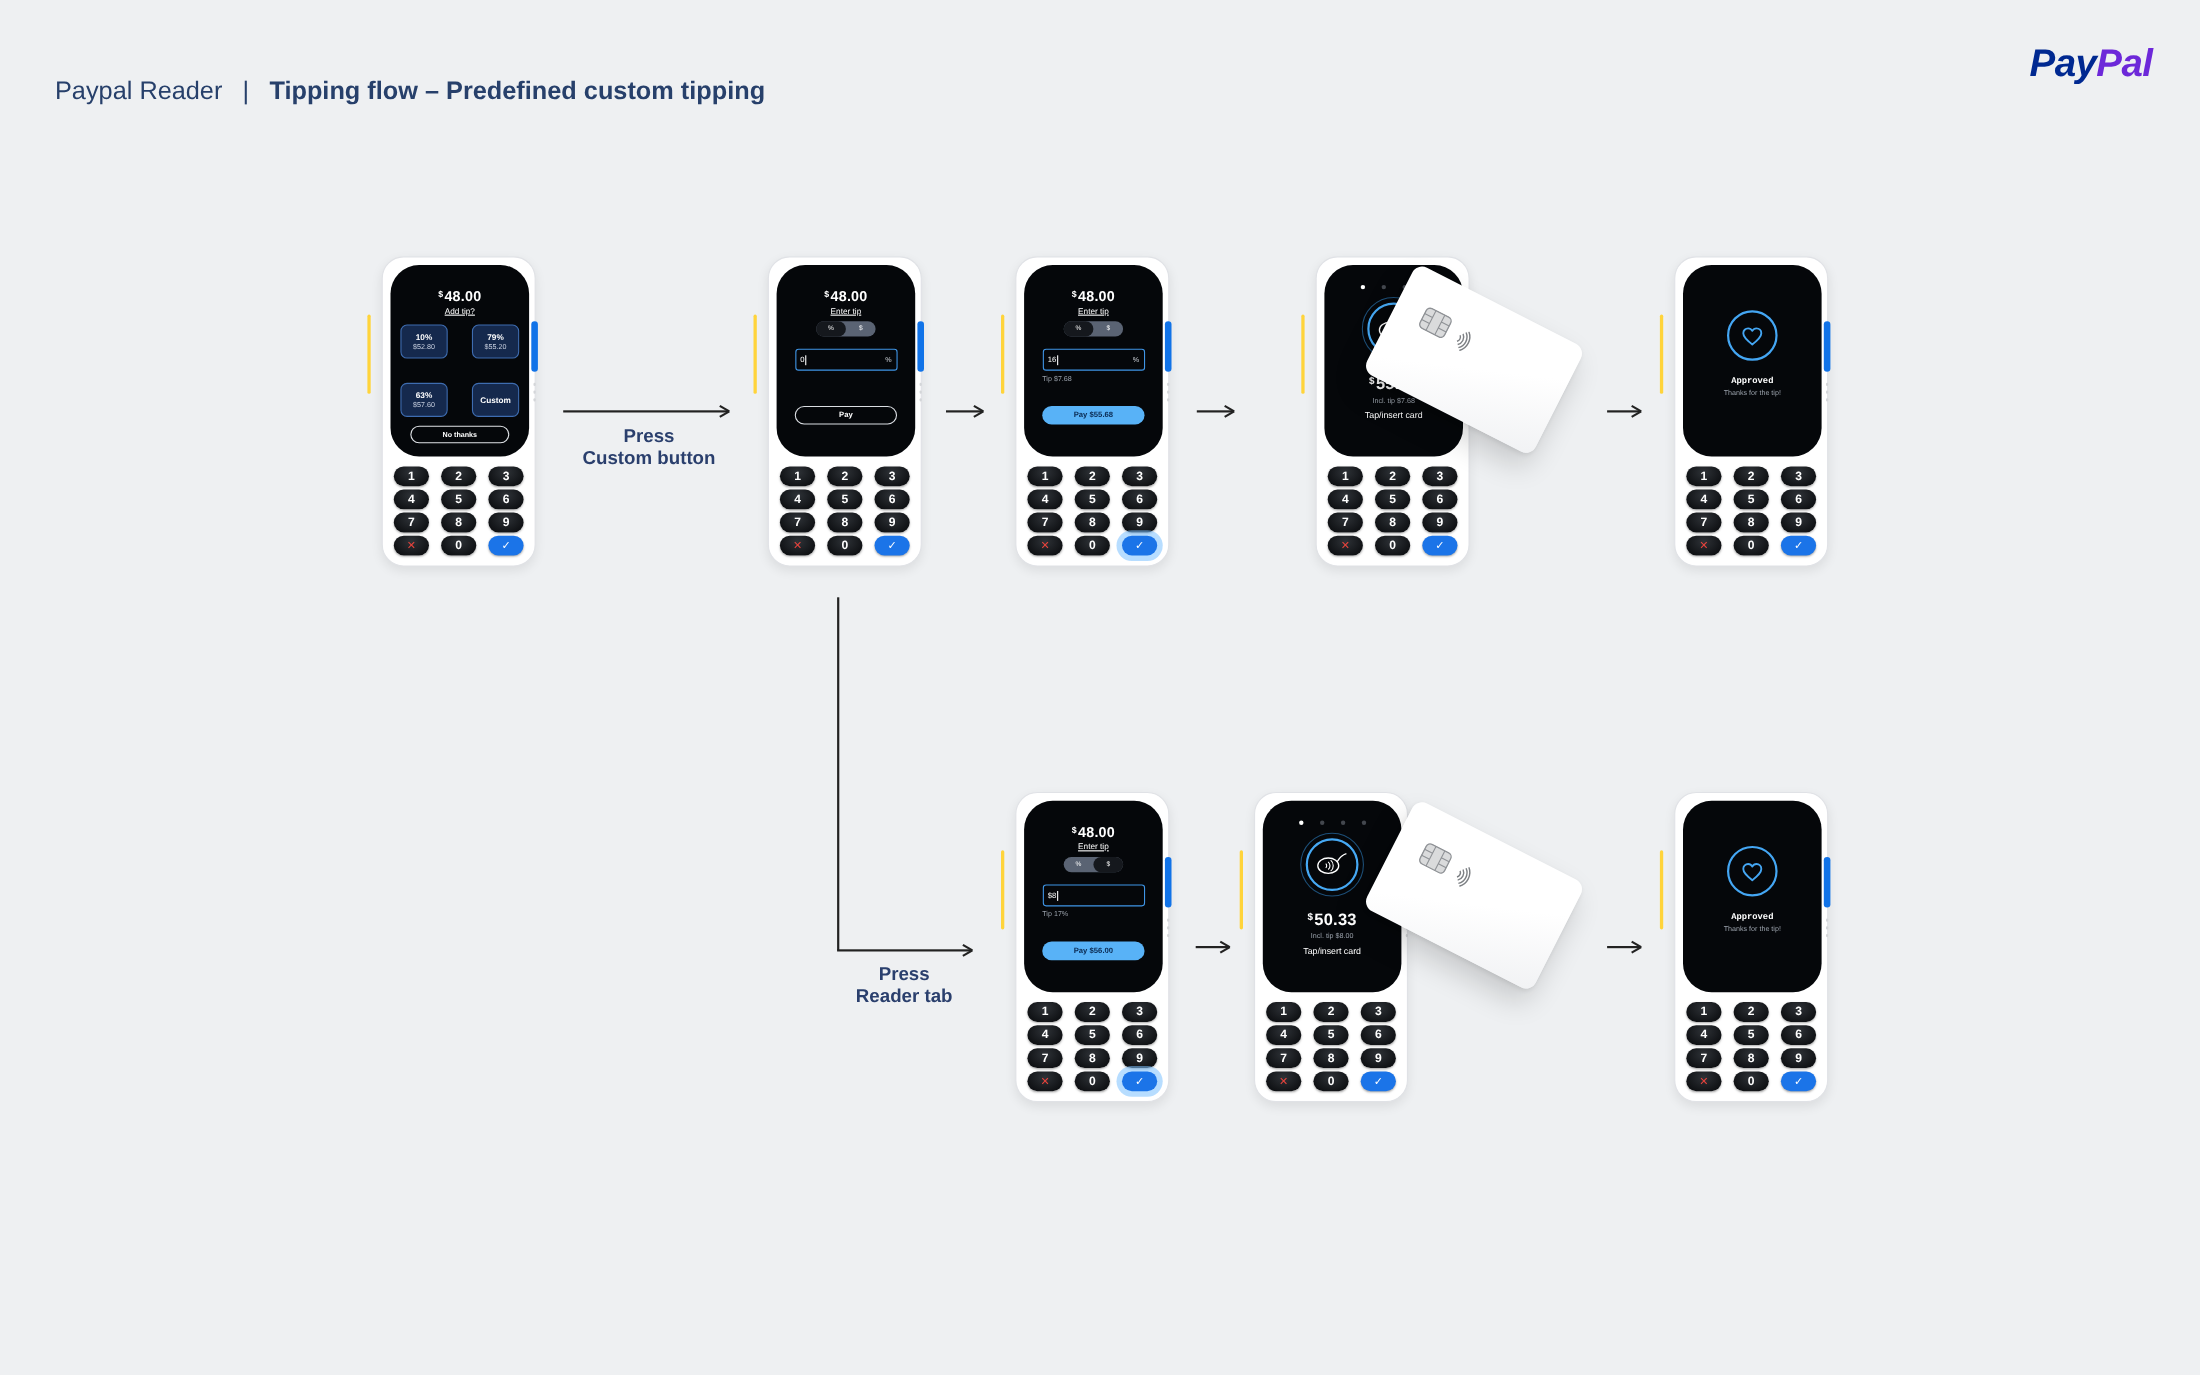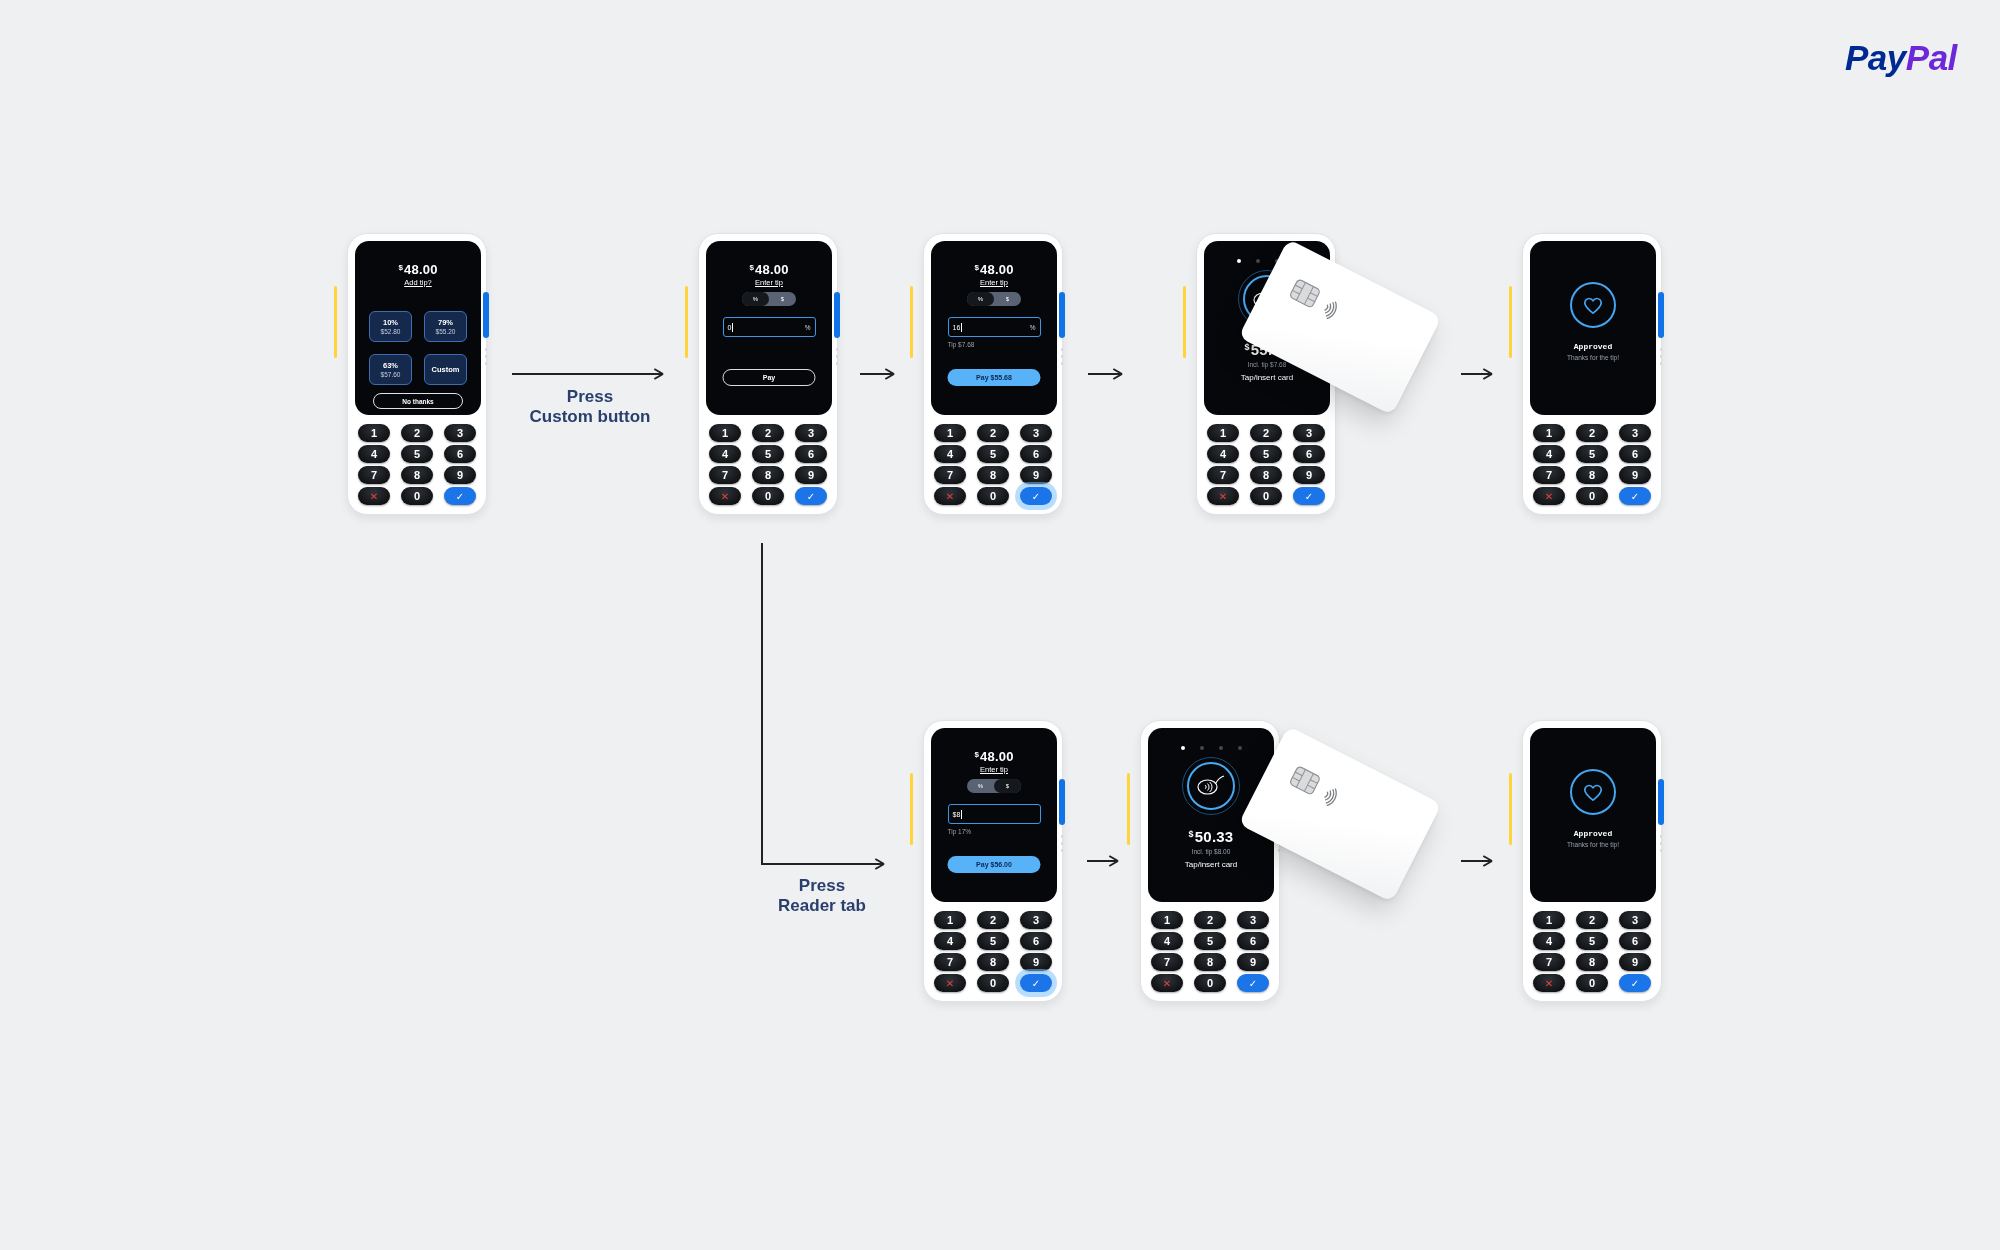--- a/index.html
+++ b/index.html
@@ -24,32 +24,32 @@
   .branch-v{position:absolute;background:#222;width:2px;}
   .flow-label{position:absolute;width:180px;text-align:center;color:#2a3f6d;font-weight:bold;font-size:17px;line-height:1.2;}
 
   
   .terminal{position:absolute;width:140px;height:282px;background:#fff;border:1px solid #e0e2e6;
     border-radius:20px;box-shadow:0 4px 10px rgba(0,0,0,.08);}
   .left-marker{position:absolute;left:-14px;top:52px;width:3px;height:72px;background:#ffd43b;border-radius:2px;}
   .side-button{position:absolute;right:-3px;top:58px;width:6px;height:46px;background:#1173e8;border-radius:3px;}
   .vents{position:absolute;right:-1px;top:114px;display:flex;flex-direction:column;gap:4px;}
   .vent{width:2px;height:3px;background:#d4d6d9;border-radius:1px;}
-  .screen{position:absolute;left:7px;top:7px;width:126px;height:174px;background:#05070a;border-radius:14px;
+  .screen{position:absolute;left:7px;top:7px;width:126px;height:174px;background:#05070a;border-radius:26px;
     overflow:hidden;display:flex;flex-direction:column;align-items:center;}
   .screen-inner{position:absolute;left:5px;top:5px;right:5px;bottom:5px;background:#0e1116;border-radius:9px;z-index:0;}
   .screen>*{position:relative;z-index:1;}
 
   .amt{margin-top:21px;color:#fff;font-weight:bold;font-size:13px;letter-spacing:.2px;}
   .amt .cur{font-size:8px;vertical-align:4px;margin-right:1px;font-weight:bold;}
   .amt.big{margin-top:13px;font-size:15px;}
   .amt.big .cur{font-size:9px;vertical-align:5px;}
   .prompt{margin-top:1px;color:#fff;font-size:7.5px;text-decoration:underline;}
 
-  .tip-grid{margin-top:24px;display:grid;grid-template-columns:43px 43px;gap:12px;}
+  .tip-grid{margin-top:8px;display:grid;grid-template-columns:43px 43px;gap:22px;}
   .tip-opt{height:31px;background:#15294d;border:1px solid #3e6cb0;border-radius:6px;color:#fff;
     display:flex;flex-direction:column;align-items:center;justify-content:center;gap:1px;cursor:pointer;}
   .tip-opt .t{font-size:7.5px;font-weight:bold;}
   .tip-opt .s{font-size:6.5px;color:#c6cede;}
   .decline{margin-top:8px;width:90px;height:16px;border:1px solid #dfe2e6;border-radius:9px;color:#fff;
     font-size:6.5px;font-weight:bold;display:flex;align-items:center;justify-content:center;cursor:pointer;}
 
   .toggle{margin-top:5px;width:54px;height:14px;background:#5a6373;border-radius:8px;display:flex;}
   .toggle .seg{flex:1;display:flex;align-items:center;justify-content:center;font-size:6px;color:#fff;border-radius:8px;cursor:pointer;}
   .toggle .seg.active{background:#15181d;}
@@ -92,20 +92,25 @@
     border-radius:10px;box-shadow:0 14px 26px rgba(0,0,0,.16),0 2px 5px rgba(0,0,0,.08);
     transform:rotate(27deg);z-index:5;}
   .chip{position:absolute;left:26px;top:30px;}
   .waves{position:absolute;left:62px;top:34px;}
 </style>
 </head>
 <body>
 
 <div id="canvas">
 
+  <div class="header">
+    <span class="product">Paypal Reader</span>
+    <span class="sep">|</span>
+    <span class="flow">Tipping flow – Predefined custom tipping</span>
+  </div>
   <div class="logo">
     <span class="p1">Pay</span><span class="p2">Pal</span>
   </div>
 
   <div class="arrow" style="left:512px;top:373px;width:150px"></div>
   <div class="arrow" style="left:860px;top:373px;width:33px"></div>
   <div class="arrow" style="left:1088px;top:373px;width:33px"></div>
   <div class="arrow" style="left:1461px;top:373px;width:30px"></div>
   <div class="flow-label" style="left:500px;top:387px">
     <div>Press</div>

